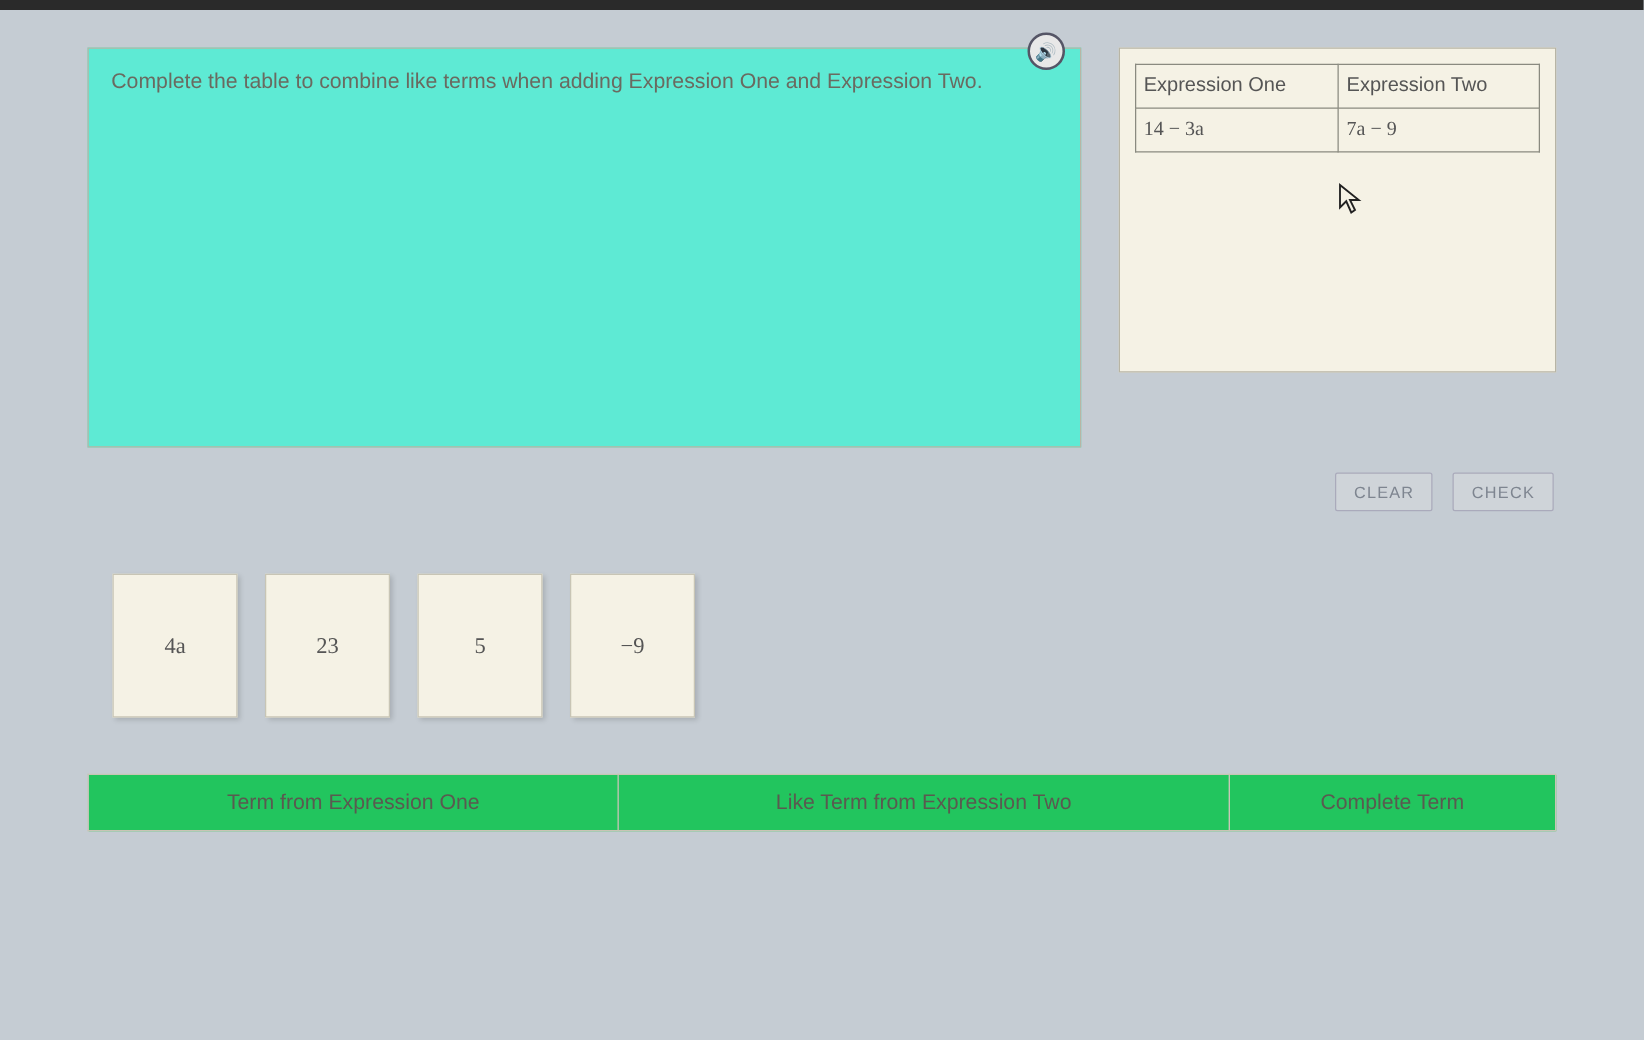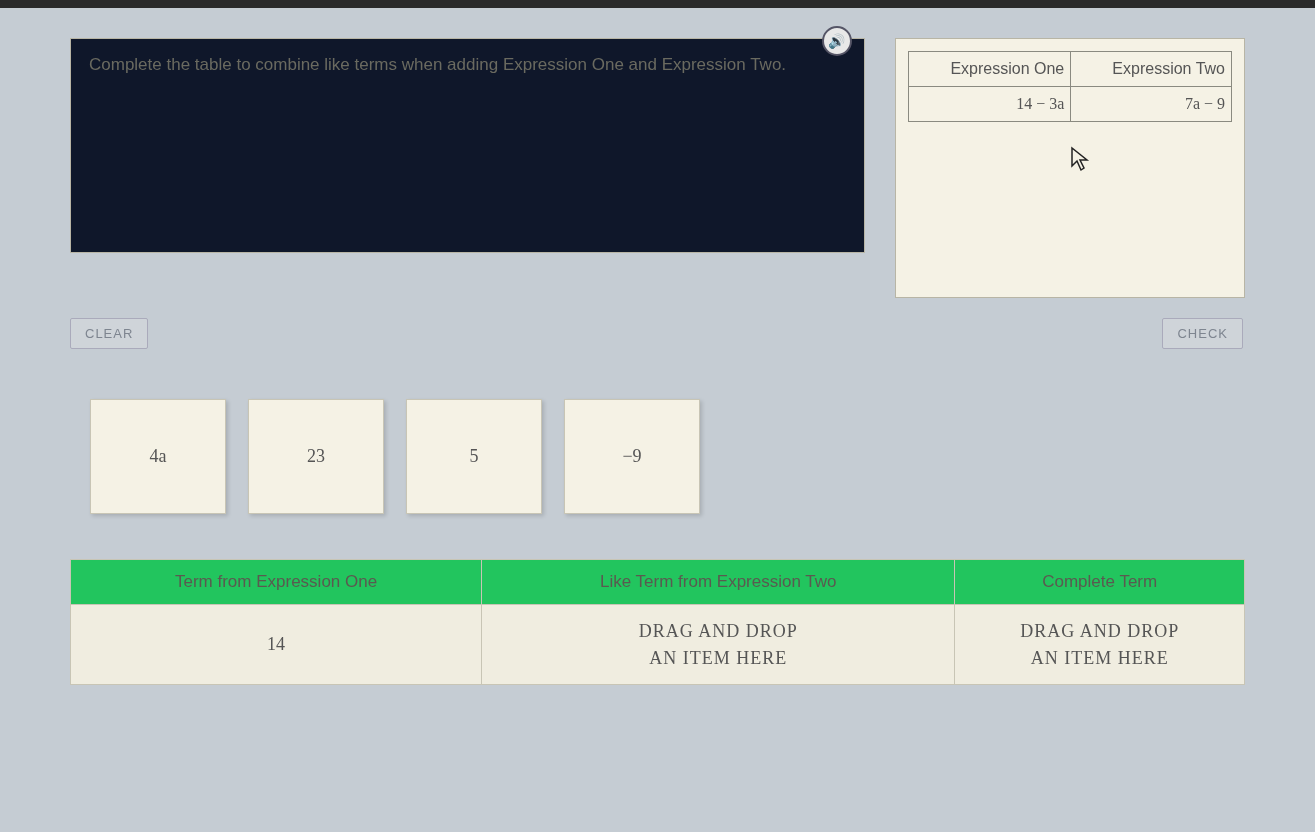--- a/index.html
+++ b/index.html
@@ -18,43 +18,43 @@
   .content {
     padding: 30px 70px 0 70px;
   }
   .top-row {
     display: flex;
     gap: 30px;
     position: relative;
   }
   .instruction-panel {
     flex: 1;
-    background: #0f172a;
+    background: #5eead4;
     border: 1px solid #b8b5a5;
     padding: 14px 18px;
-    height: 215px;
+    height: 320px;
     color: #6a6a60;
     font-size: 17px;
     line-height: 1.4;
   }
   .side-panel {
     width: 350px;
     background: #f5f2e5;
     border: 1px solid #b8b5a5;
     height: 260px;
     padding: 12px;
   }
   .expr-table {
     width: 100%;
     border-collapse: collapse;
   }
   .expr-table td, .expr-table th {
     border: 1px solid #8a8a80;
     padding: 8px 6px;
-    text-align: right;
+    text-align: left;
     font-size: 16px;
     color: #555;
     font-weight: normal;
   }
   .expr-table th { background: #f5f2e5; }
   .italic { font-family: "Times New Roman", serif; }
   .audio-btn {
     position: absolute;
     top: -12px;
     left: 752px;
@@ -73,21 +73,21 @@
   .cursor-icon {
     position: absolute;
     top: 108px;
     left: 1000px;
     font-size: 24px;
     color: #222;
     pointer-events: none;
   }
   .btn-row {
     display: flex;
-    justify-content: space-between;
+    justify-content: flex-end;
     gap: 16px;
     margin: 20px 0 0 0;
     padding-right: 2px;
   }
   .btn {
     padding: 7px 14px;
     background: #cfd4d9;
     border: 1px solid #aab;
     color: #7e8590;
     font-size: 13px;
@@ -95,21 +95,21 @@
     cursor: pointer;
     border-radius: 2px;
   }
   .tiles-row {
     display: flex;
     gap: 22px;
     margin-top: 50px;
     margin-left: 20px;
   }
   .tile {
-    width: 136px;
+    width: 100px;
     height: 115px;
     background: #f5f2e5;
     border: 1px solid #c8c5b5;
     box-shadow: 2px 2px 4px rgba(0,0,0,0.15);
     display: flex;
     align-items: center;
     justify-content: center;
     font-size: 18px;
     color: #555;
     cursor: grab;
@@ -200,27 +200,16 @@
     <div class="tile">−9</div>
   </div>
 
   <table class="answer-table">
     <tbody>
         <tr>
       <th>Term from Expression One</th>
       <th>Like Term from Expression Two</th>
       <th>Complete Term</th>
     </tr>
-    <tr>
-      <td>14</td>
-      <td class="dropzone">
-        <span class="dz-l1">DRAG AND DROP</span>
-        <span class="dz-l2">AN ITEM HERE</span>
-      </td>
-      <td class="dropzone">
-        <span class="dz-l1">DRAG AND DROP</span>
-        <span class="dz-l2">AN ITEM HERE</span>
-      </td>
-    </tr>
   </tbody>
     </table>
 
 </div>
 
 </body></html>

